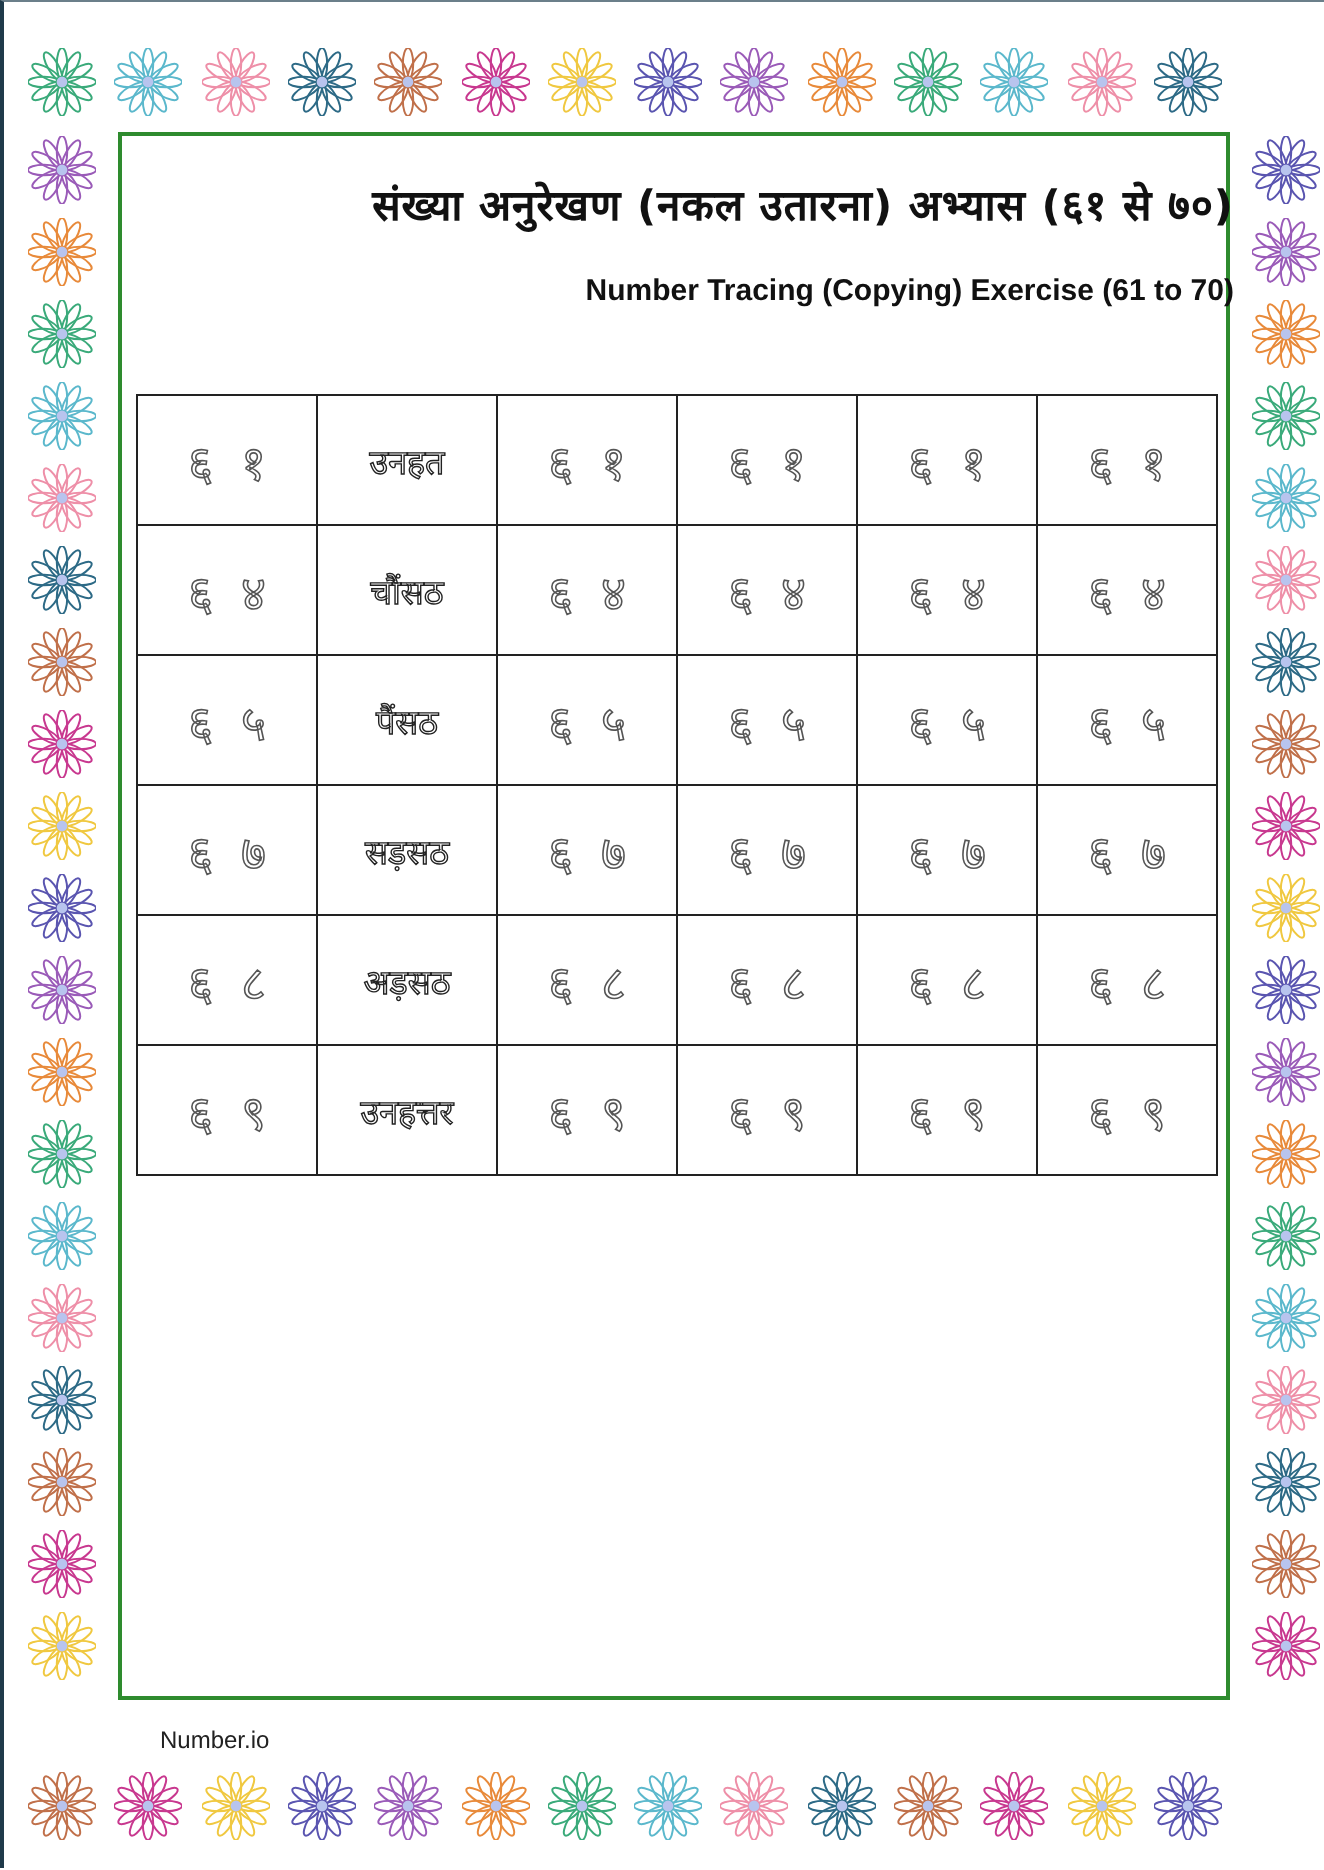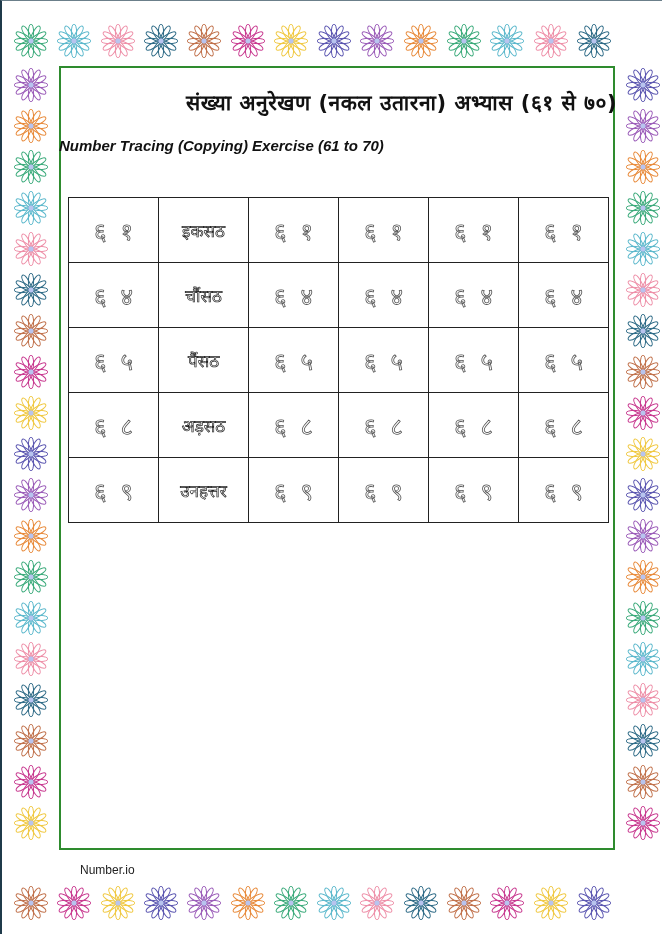--- a/index.html
+++ b/index.html
@@ -22,23 +22,22 @@
     position: absolute; left: 59px; top: 66px; width: 556px; height: 784px;
     border: 2px solid #2e8b2e; box-sizing: border-box;
   }
   .title-hi {
     position: absolute; left: 59px; top: 88px; width: 558px;
     text-align: right; font-size: 21px; font-weight: bold; color: #111;
     font-family: "DejaVu Sans", sans-serif; letter-spacing: 0.5px;
   }
   .title-en {
     position: absolute; left: 59px; top: 137px; width: 558px;
-    text-align: left; font-size: 15px; font-weight: bold; color: #111;
+    text-align: right; font-size: 15px; font-weight: bold; color: #111;
     font-family: "Liberation Sans", sans-serif;
-    font-style: italic;
   }
   table.grid {
     position: absolute; left: 68px; top: 197px;
     border-collapse: collapse; table-layout: fixed;
   }
   table.grid td {
     width: 89px; height: 64px; border: 1.5px solid #222;
     text-align: center; vertical-align: middle; padding: 0;
   }
   .trace {
@@ -1190,41 +1189,49 @@
 
 <div class="frame" style="border-color: rgb(46, 139, 46);"></div>
 
 <div class="title-hi">संख्या अनुरेखण (नकल उतारना) अभ्यास (६१ से ७०)</div>
 <div class="title-en">Number Tracing (Copying) Exercise (61 to 70)</div>
 
 <table class="grid">
   <tbody id="grid-body">
       <tr>
         <td><span class="trace">६१</span></td>
-        <td><span class="trace-word">इकसठ</span></td>
+        <td><span class="trace-word">उनहत</span></td>
         <td><span class="trace">६१</span></td>
         <td><span class="trace">६१</span></td>
         <td><span class="trace">६१</span></td>
         <td><span class="trace">६१</span></td>
       </tr>
       <tr>
         <td><span class="trace">६४</span></td>
         <td><span class="trace-word">चौंसठ</span></td>
         <td><span class="trace">६४</span></td>
         <td><span class="trace">६४</span></td>
         <td><span class="trace">६४</span></td>
         <td><span class="trace">६४</span></td>
       </tr>
       <tr>
         <td><span class="trace">६५</span></td>
         <td><span class="trace-word">पैंसठ</span></td>
         <td><span class="trace">६५</span></td>
         <td><span class="trace">६५</span></td>
         <td><span class="trace">६५</span></td>
         <td><span class="trace">६५</span></td>
+      </tr>
+      <tr>
+        <td><span class="trace">६७</span></td>
+        <td><span class="trace-word">सड़सठ</span></td>
+        <td><span class="trace">६७</span></td>
+        <td><span class="trace">६७</span></td>
+        <td><span class="trace">६७</span></td>
+        <td><span class="trace">६७</span></td>
       </tr>
       <tr>
         <td><span class="trace">६८</span></td>
         <td><span class="trace-word">अड़सठ</span></td>
         <td><span class="trace">६८</span></td>
         <td><span class="trace">६८</span></td>
         <td><span class="trace">६८</span></td>
         <td><span class="trace">६८</span></td>
       </tr>
       <tr>

